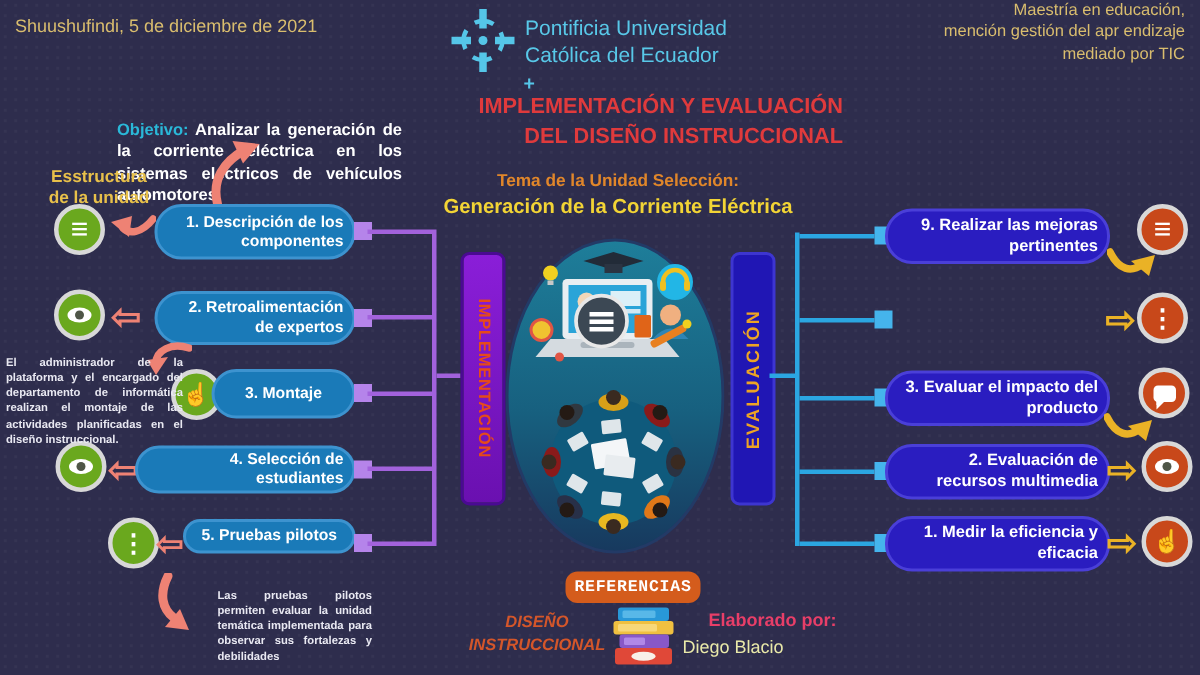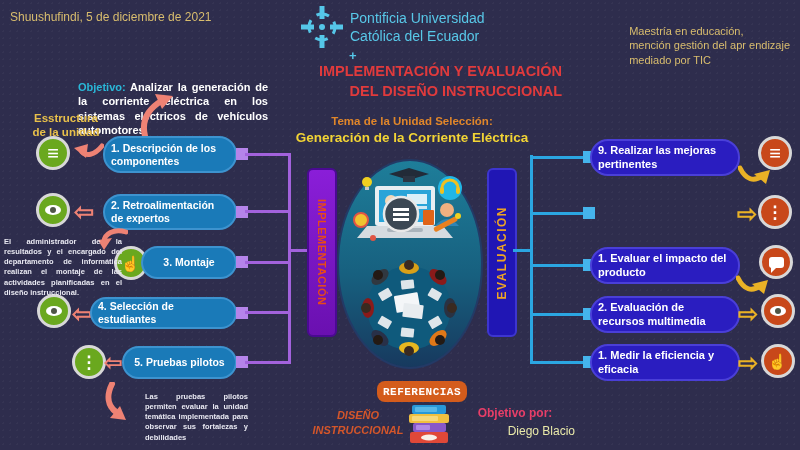--- a/index.html
+++ b/index.html
@@ -4,21 +4,21 @@
 <style>
   html,body{margin:0;padding:0;background:#1e1d35;}
   #canvas{position:relative;width:800px;height:450px;background:#2e2d4d;overflow:hidden;
     font-family:"Liberation Sans",sans-serif;
     background-image:radial-gradient(rgba(255,255,255,0.035) 1px,transparent 1px);
     background-size:7px 7px;}
   .abs{position:absolute;}
   .pre{white-space:pre-line;}
   .gold{color:#d9bd6e;}
   .pill{position:absolute;display:flex;align-items:center;justify-content:center;
-    text-align:left;color:#fff;font-weight:bold;border-radius:18px;line-height:1.2;padding:2px 6px;box-sizing:border-box;}
+    text-align:right;color:#fff;font-weight:bold;border-radius:18px;line-height:1.2;padding:2px 6px;box-sizing:border-box;}
   .pill-l{background:#1a7ab8;border:2px solid #3d93cf;font-size:10.5px;}
   .pill-r{background:#2a1dc0;border:2px solid #4a3fd8;font-size:11px;}
   .circle{position:absolute;width:34px;height:34px;border-radius:50%;box-sizing:border-box;
     border:3px solid #d8d8d8;display:flex;align-items:center;justify-content:center;}
   .circle-green{background:#6aa81e;}
   .circle-orange{background:#c8481a;}
   .cicon{color:#fff;font-weight:bold;display:flex;align-items:center;justify-content:center;line-height:1;}
   .ic-menu::before{content:"≡";font-size:20px;}
   .ic-dots::before{content:"⋮";font-size:17px;}
   .ic-tap::before{content:"☝";font-size:15px;}
@@ -57,21 +57,21 @@
   <div class="abs gold" style="left:10px;top:10px;font-size:12px;">Shuushufindi, 5 de diciembre de 2021</div>
 
   <svg class="abs" style="left:299px;top:4px;width:46px;height:46px;" viewBox="0 0 46 46">
     <path d="M23 2 v13 M23 31 v13 M2 23 h13 M31 23 h13" stroke="#55c6e8" stroke-width="5" fill="none"></path>
     <circle cx="23" cy="23" r="13" fill="none" stroke="#55c6e8" stroke-width="3" stroke-dasharray="13 7.4" stroke-dashoffset="6"></circle>
     <circle cx="23" cy="23" r="3" fill="#55c6e8"></circle>
   </svg>
   <div class="abs pre" style="left:350px;top:10px;font-size:14px;color:#58c8e8;line-height:1.25;">Pontificia Universidad
 Católica del Ecuador</div>
 
-  <div class="abs pre gold" style="right:10px;top:24px;font-size:11px;line-height:1.3;">Maestría en educación,
+  <div class="abs pre gold" style="right:10px;top:0;font-size:11px;text-align:right;line-height:1.3;">Maestría en educación,
 mención gestión del apr endizaje
 mediado por TIC</div>
 
   <div class="abs" style="left:349px;top:48px;color:#55c6e8;font-size:13px;font-weight:bold;">+</div>
 
   <div class="abs pre" style="left:262px;top:62px;width:300px;text-align:right;color:#e03a3c;
        font-size:14.5px;font-weight:bold;line-height:1.35;">IMPLEMENTACIÓN Y EVALUACIÓN
 DEL DISEÑO INSTRUCCIONAL</div>
   <div class="abs" style="left:282px;top:115px;width:260px;text-align:center;color:#e0862a;
        font-size:11.5px;font-weight:bold;">Tema de la Unidad Selección:</div>
@@ -120,36 +120,36 @@
   <div class="circle circle-green" style="left:37px;top:294px;">
     <span class="cicon ic-eye"></span>
   </div>
   <span class="arrow-glyph arr-left salmon" style="left:72px;top:302px;font-size:24px;"></span>
   <div class="pill pill-l" style="left:90px;top:297px;width:147px;height:32px;">4. Selección de estudiantes</div>
 
   <div class="circle circle-green" style="left:72px;top:345px;">
     <span class="cicon ic-dots"></span>
   </div>
   <span class="arrow-glyph arr-left salmon" style="left:104px;top:352px;font-size:22px;"></span>
-  <div class="pill pill-l" style="left:122px;top:346px;width:115px;height:33px;">5. Pruebas pilotos</div>
+  <div class="pill pill-l" style="left:122px;top:346px;width:115px;height:23px;">5. Pruebas pilotos</div>
 
   <div class="psq" style="left:236px;top:148px;"></div>
   <div class="psq" style="left:236px;top:206px;"></div>
   <div class="psq" style="left:236px;top:256px;"></div>
   <div class="psq" style="left:236px;top:307px;"></div>
   <div class="psq" style="left:236px;top:356px;"></div>
   <div class="pline" style="left:245px;top:153px;width:43px;height:3px;"></div>
   <div class="pline" style="left:245px;top:210px;width:43px;height:3px;"></div>
   <div class="pline" style="left:245px;top:261px;width:43px;height:3px;"></div>
   <div class="pline" style="left:245px;top:311px;width:43px;height:3px;"></div>
   <div class="pline" style="left:245px;top:361px;width:43px;height:3px;"></div>
   <div class="pline" style="left:288px;top:153px;width:3px;height:211px;"></div>
   <div class="pline" style="left:291px;top:249px;width:16px;height:3px;"></div>
 
-  <div class="note" style="left:4px;top:237px;width:118px;">El administrador de la resultados y el encargado del departamento de informática realizan el montaje de las actividades planificadas en el diseño instruccional.</div>
+  <div class="note" style="left:4px;top:237px;width:118px;">El administrador de la plataforma y el encargado del departamento de informática realizan el montaje de las actividades planificadas en el diseño instruccional.</div>
 
   <div class="vbar" id="impl-bar">
     <span>IMPLEMENTACIÓN</span>
   </div>
   <div class="vbar" id="eval-bar">
     <span>EVALUACIÓN</span>
   </div>
 
   <svg class="abs" style="left:337px;top:158px;width:146px;height:212px;" viewBox="0 0 146 212">
     <defs>
@@ -233,21 +233,21 @@
   </svg>
   <div class="circle circle-orange" style="left:758px;top:136px;">
     <span class="cicon ic-menu"></span>
   </div>
 
   <span class="arrow-glyph arr-right yellowa" style="left:737px;top:202px;font-size:24px;"></span>
   <div class="circle circle-orange" style="left:758px;top:195px;">
     <span class="cicon ic-dots"></span>
   </div>
 
-  <div class="pill pill-r" style="left:590px;top:247px;width:150px;height:37px;">1. Evaluar el impacto del producto</div>
+  <div class="pill pill-r" style="left:590px;top:247px;width:150px;height:37px;">3. Evaluar el impacto del producto</div>
   <svg class="abs" style="left:736px;top:270px;width:32px;height:26px;" viewBox="0 0 32 26">
     <path d="M2 8 C 8 20, 16 22, 24 16" stroke="#eab226" stroke-width="5" fill="none" stroke-linecap="round"></path>
     <polygon points="32,10 28,24 16,14" fill="#eab226"></polygon>
   </svg>
   <div class="circle circle-orange" style="left:759px;top:245px;">
     <span class="cicon ic-chat"></span>
   </div>
 
   <div class="pill pill-r" style="left:590px;top:296px;width:150px;height:37px;">2. Evaluación de recursos multimedia</div>
   <span class="arrow-glyph arr-right yellowa" style="left:738px;top:302px;font-size:24px;"></span>
@@ -275,16 +275,16 @@
     <rect x="6" y="1" width="34" height="9" rx="2" fill="#2898d8"></rect>
     <rect x="9" y="3" width="22" height="5" rx="1" fill="#58b8e8"></rect>
     <rect x="3" y="10" width="40" height="9" rx="2" fill="#f0c040"></rect>
     <rect x="6" y="12" width="26" height="5" rx="1" fill="#f8d878"></rect>
     <rect x="7" y="19" width="33" height="9" rx="2" fill="#8858c8"></rect>
     <rect x="10" y="21" width="14" height="5" rx="1" fill="#b088e8"></rect>
     <rect x="4" y="28" width="38" height="11" rx="2" fill="#e04838"></rect>
     <ellipse cx="23" cy="33.5" rx="8" ry="3" fill="#f8f0e8"></ellipse>
   </svg>
   <div class="abs" style="left:455px;top:406px;width:120px;text-align:center;color:#e83e68;
-       font-weight:bold;font-size:12px;">Objetivo por:</div>
-  <div class="abs" style="left:455px;top:424px;width:120px;text-align:right;color:#e9e9a9;font-size:12px;">Diego Blacio</div>
+       font-weight:bold;font-size:12px;">Elaborado por:</div>
+  <div class="abs" style="left:455px;top:424px;width:120px;text-align:left;color:#e9e9a9;font-size:12px;">Diego Blacio</div>
 
 </div>
 
 </body></html>

